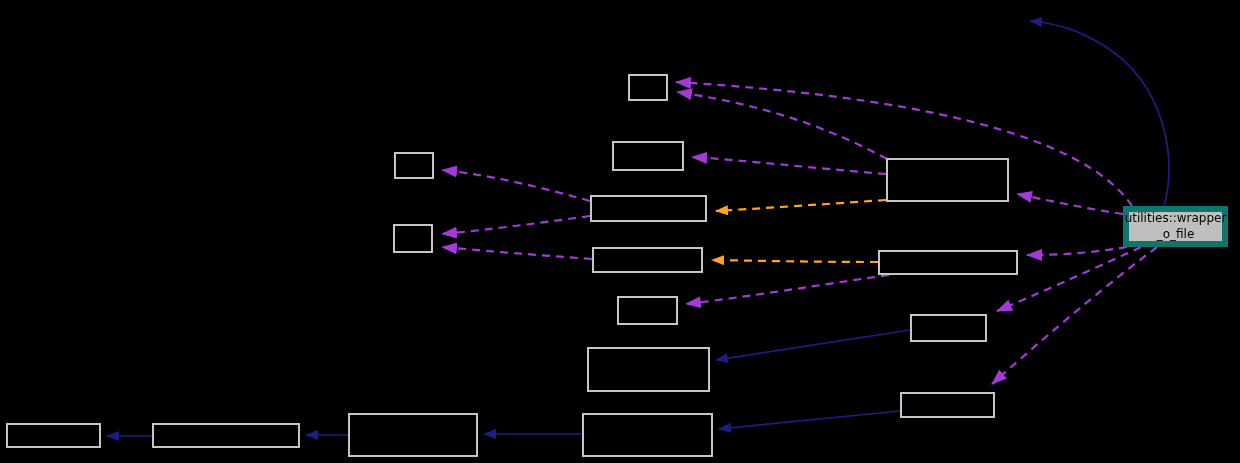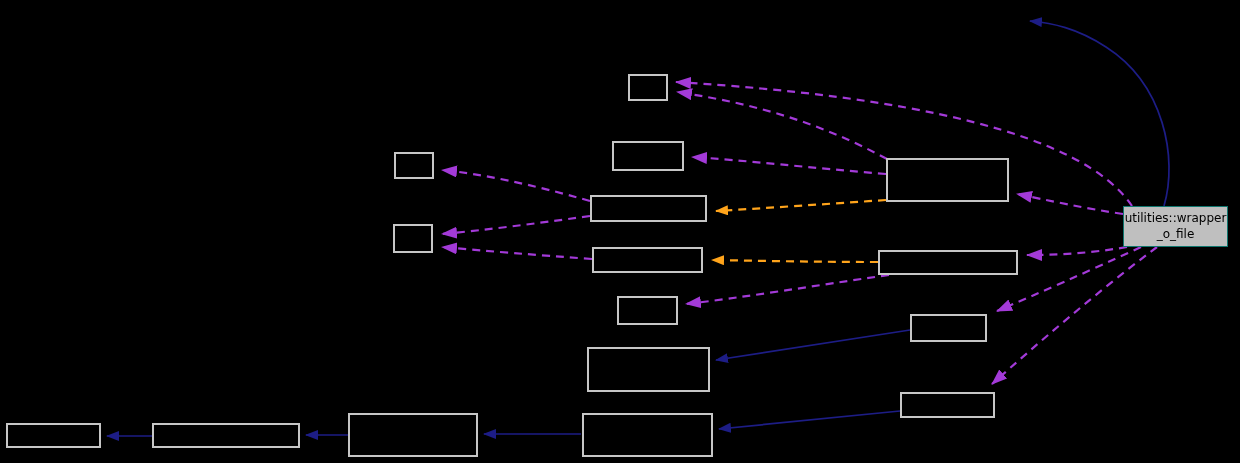--- a/index.html
+++ b/index.html
@@ -11,21 +11,21 @@
     font-family:"DejaVu Sans","Liberation Sans",sans-serif;
   }
   .canvas svg{position:absolute;left:0;top:0;width:1240px;height:463px;}
   .node{
     position:absolute;
     box-sizing:border-box;
     background:#000;
     border:2px solid #c6c6c6;
   }
   .node.highlight{
-    border:1px solid #0f766e;
+    border:6px solid #0f766e;
     display:flex;flex-direction:column;
     align-items:center;justify-content:center;
     font-size:12px;line-height:1.3;
     text-align:center;
   }
 </style>
 </head>
 <body>
 
 <div class="canvas">

